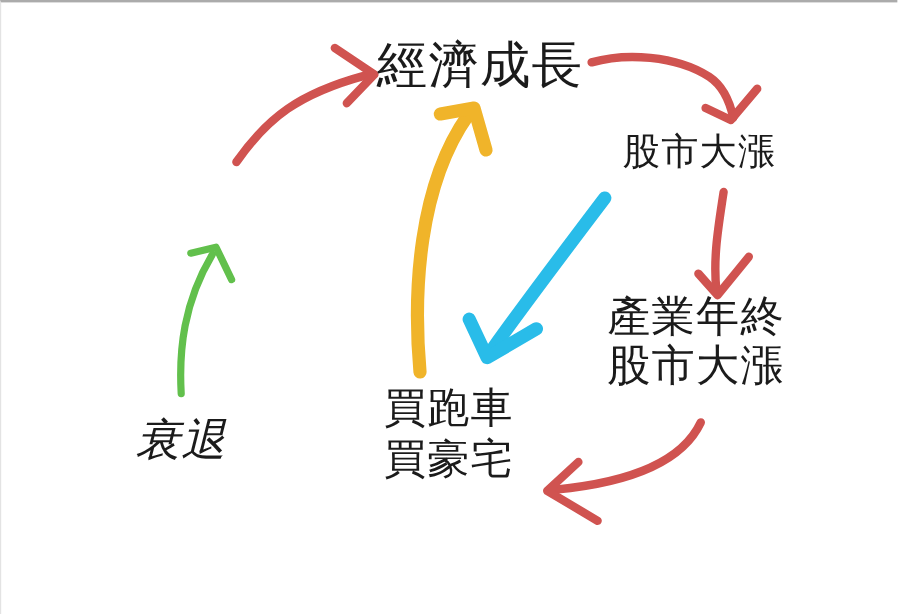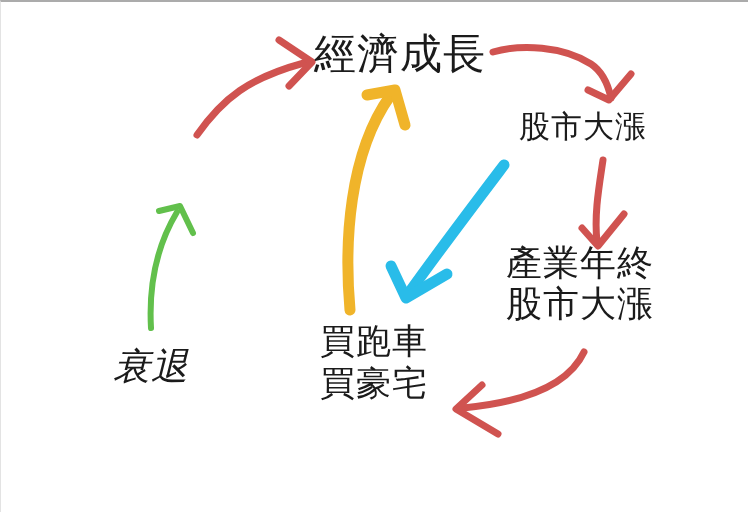--- a/index.html
+++ b/index.html
@@ -48,21 +48,20 @@
     left: 518px;
     top: 104px;
     font-size: 31px;
   }
   .node-industry {
     left: 505px;
     top: 241px;
     font-size: 36px;
     line-height: 1.15;
     text-align: center;
-    font-family: Liberation Serif, serif;
   }
   .node-consumption {
     left: 373px;
     top: 318px;
     transform: translateX(-50%);
     font-size: 35px;
     line-height: 1.19;
     text-align: center;
   }
   .node-print {

